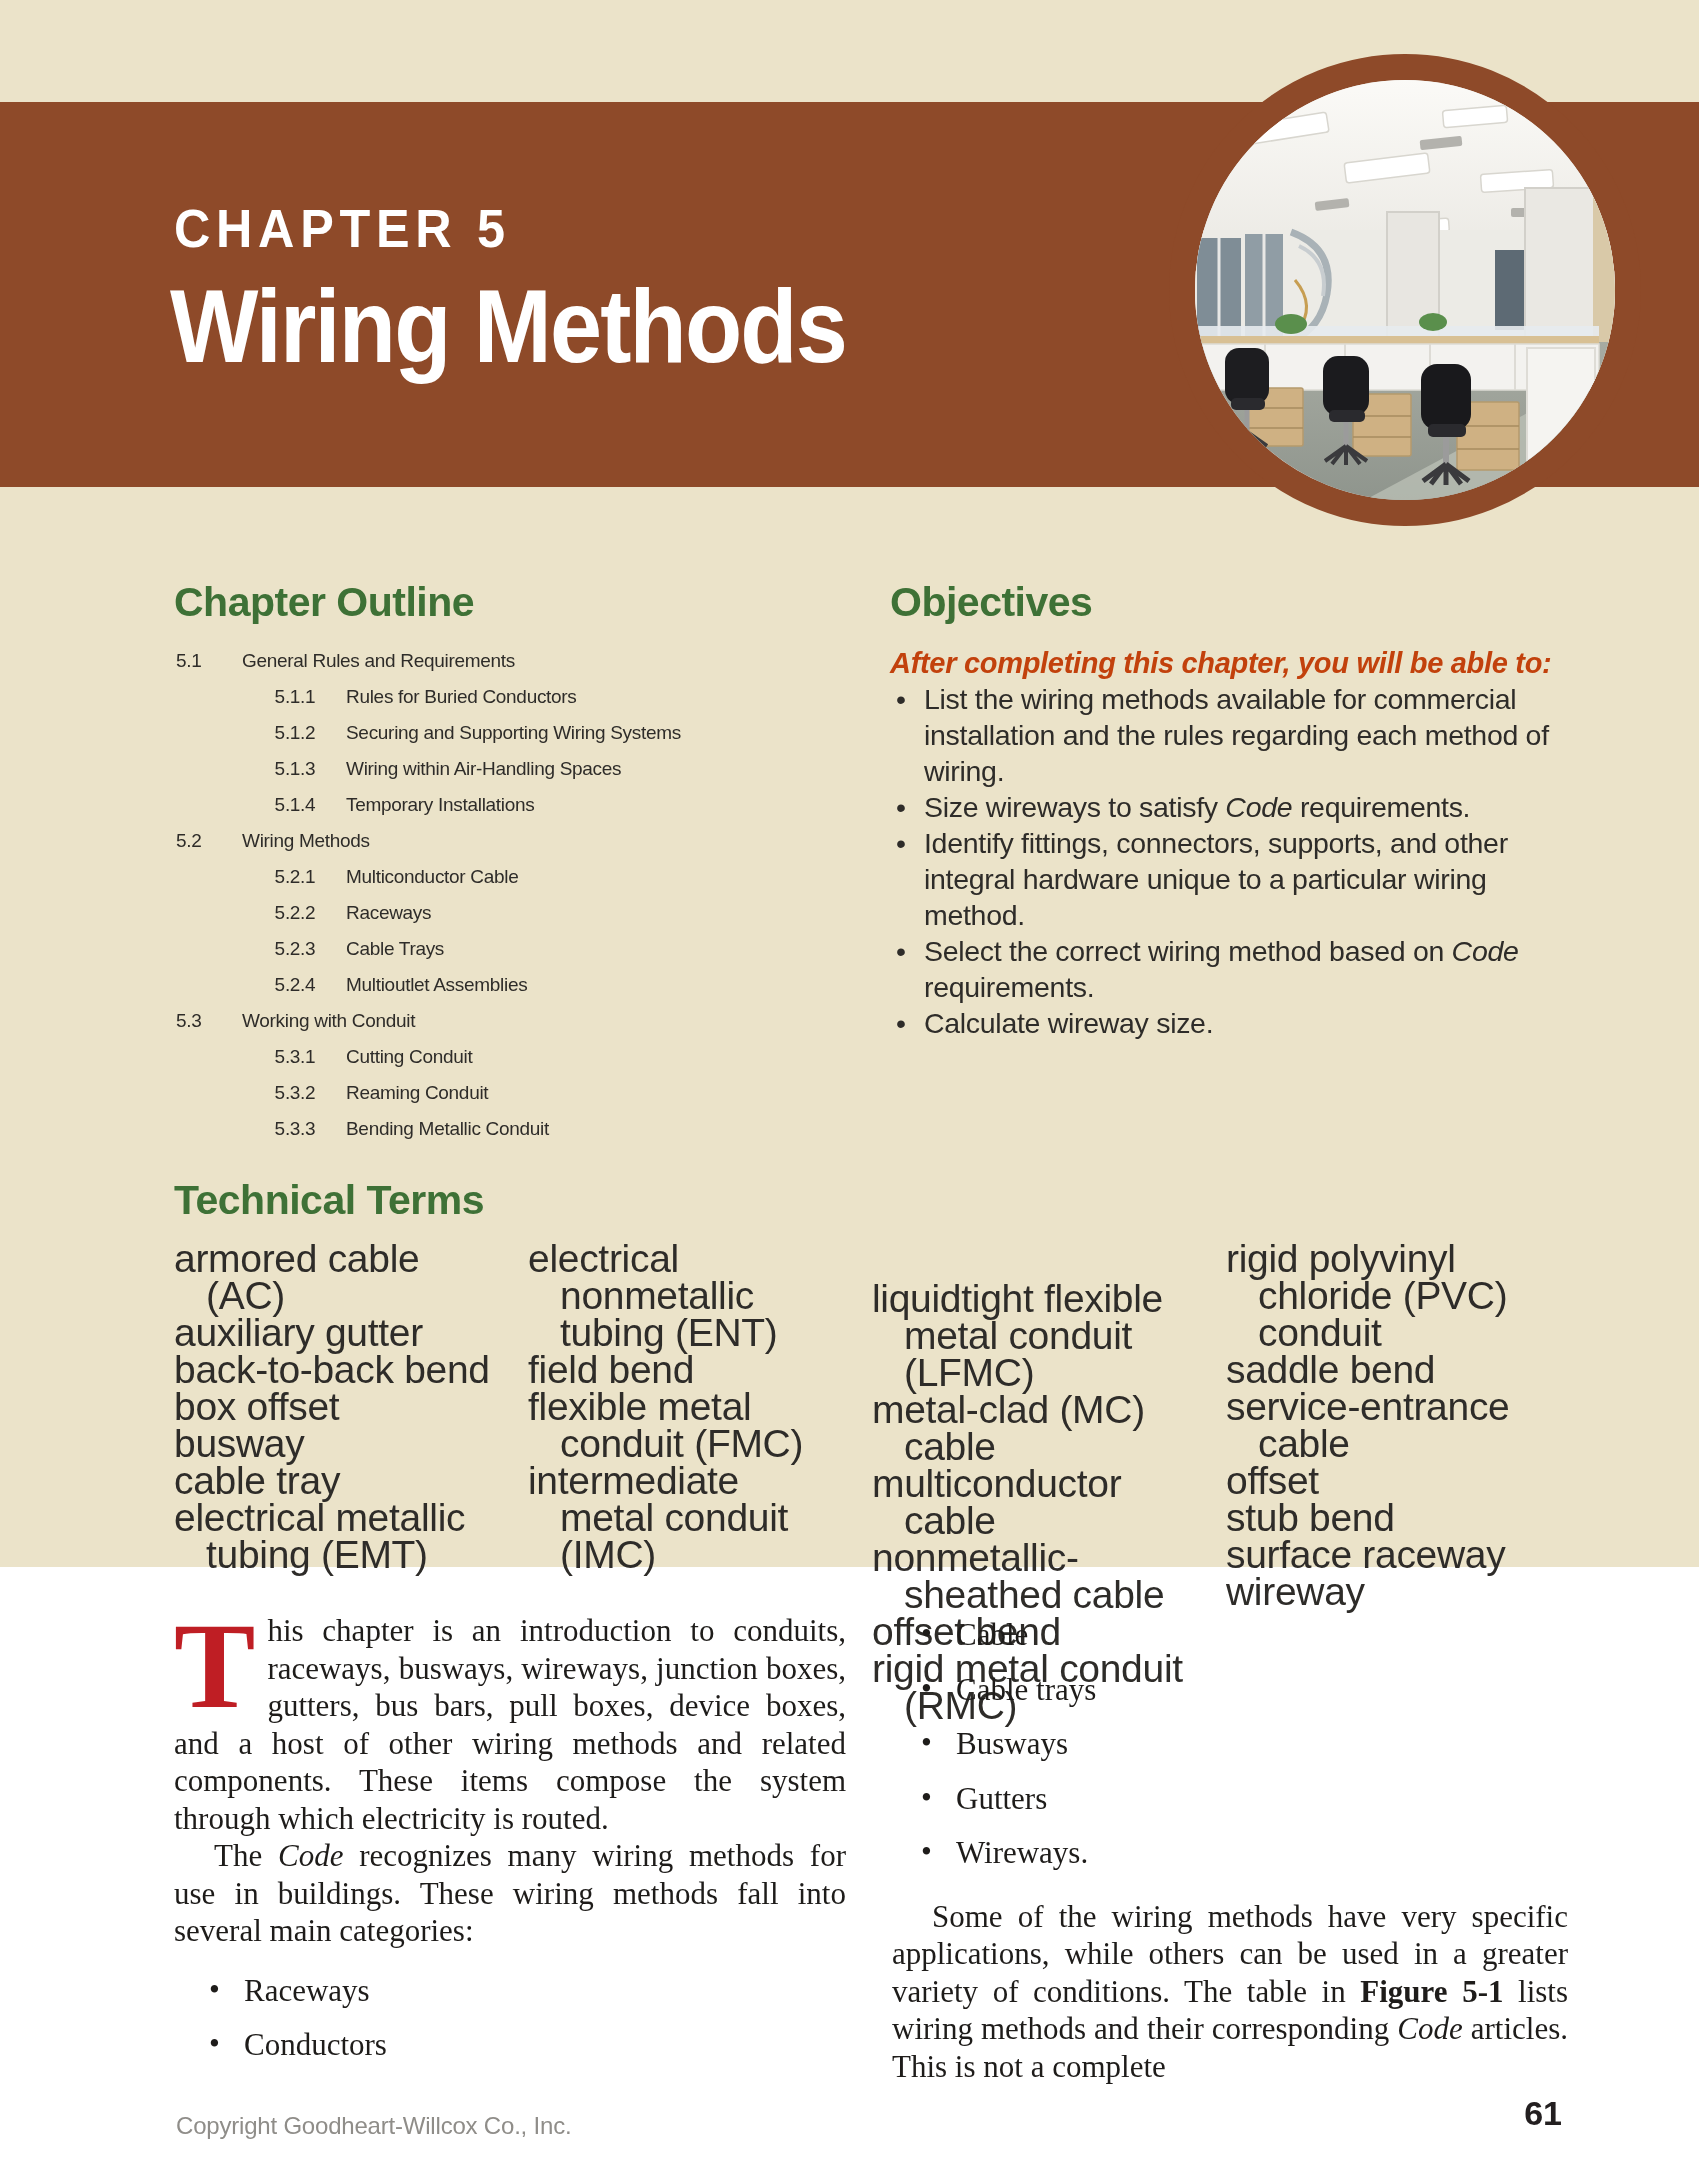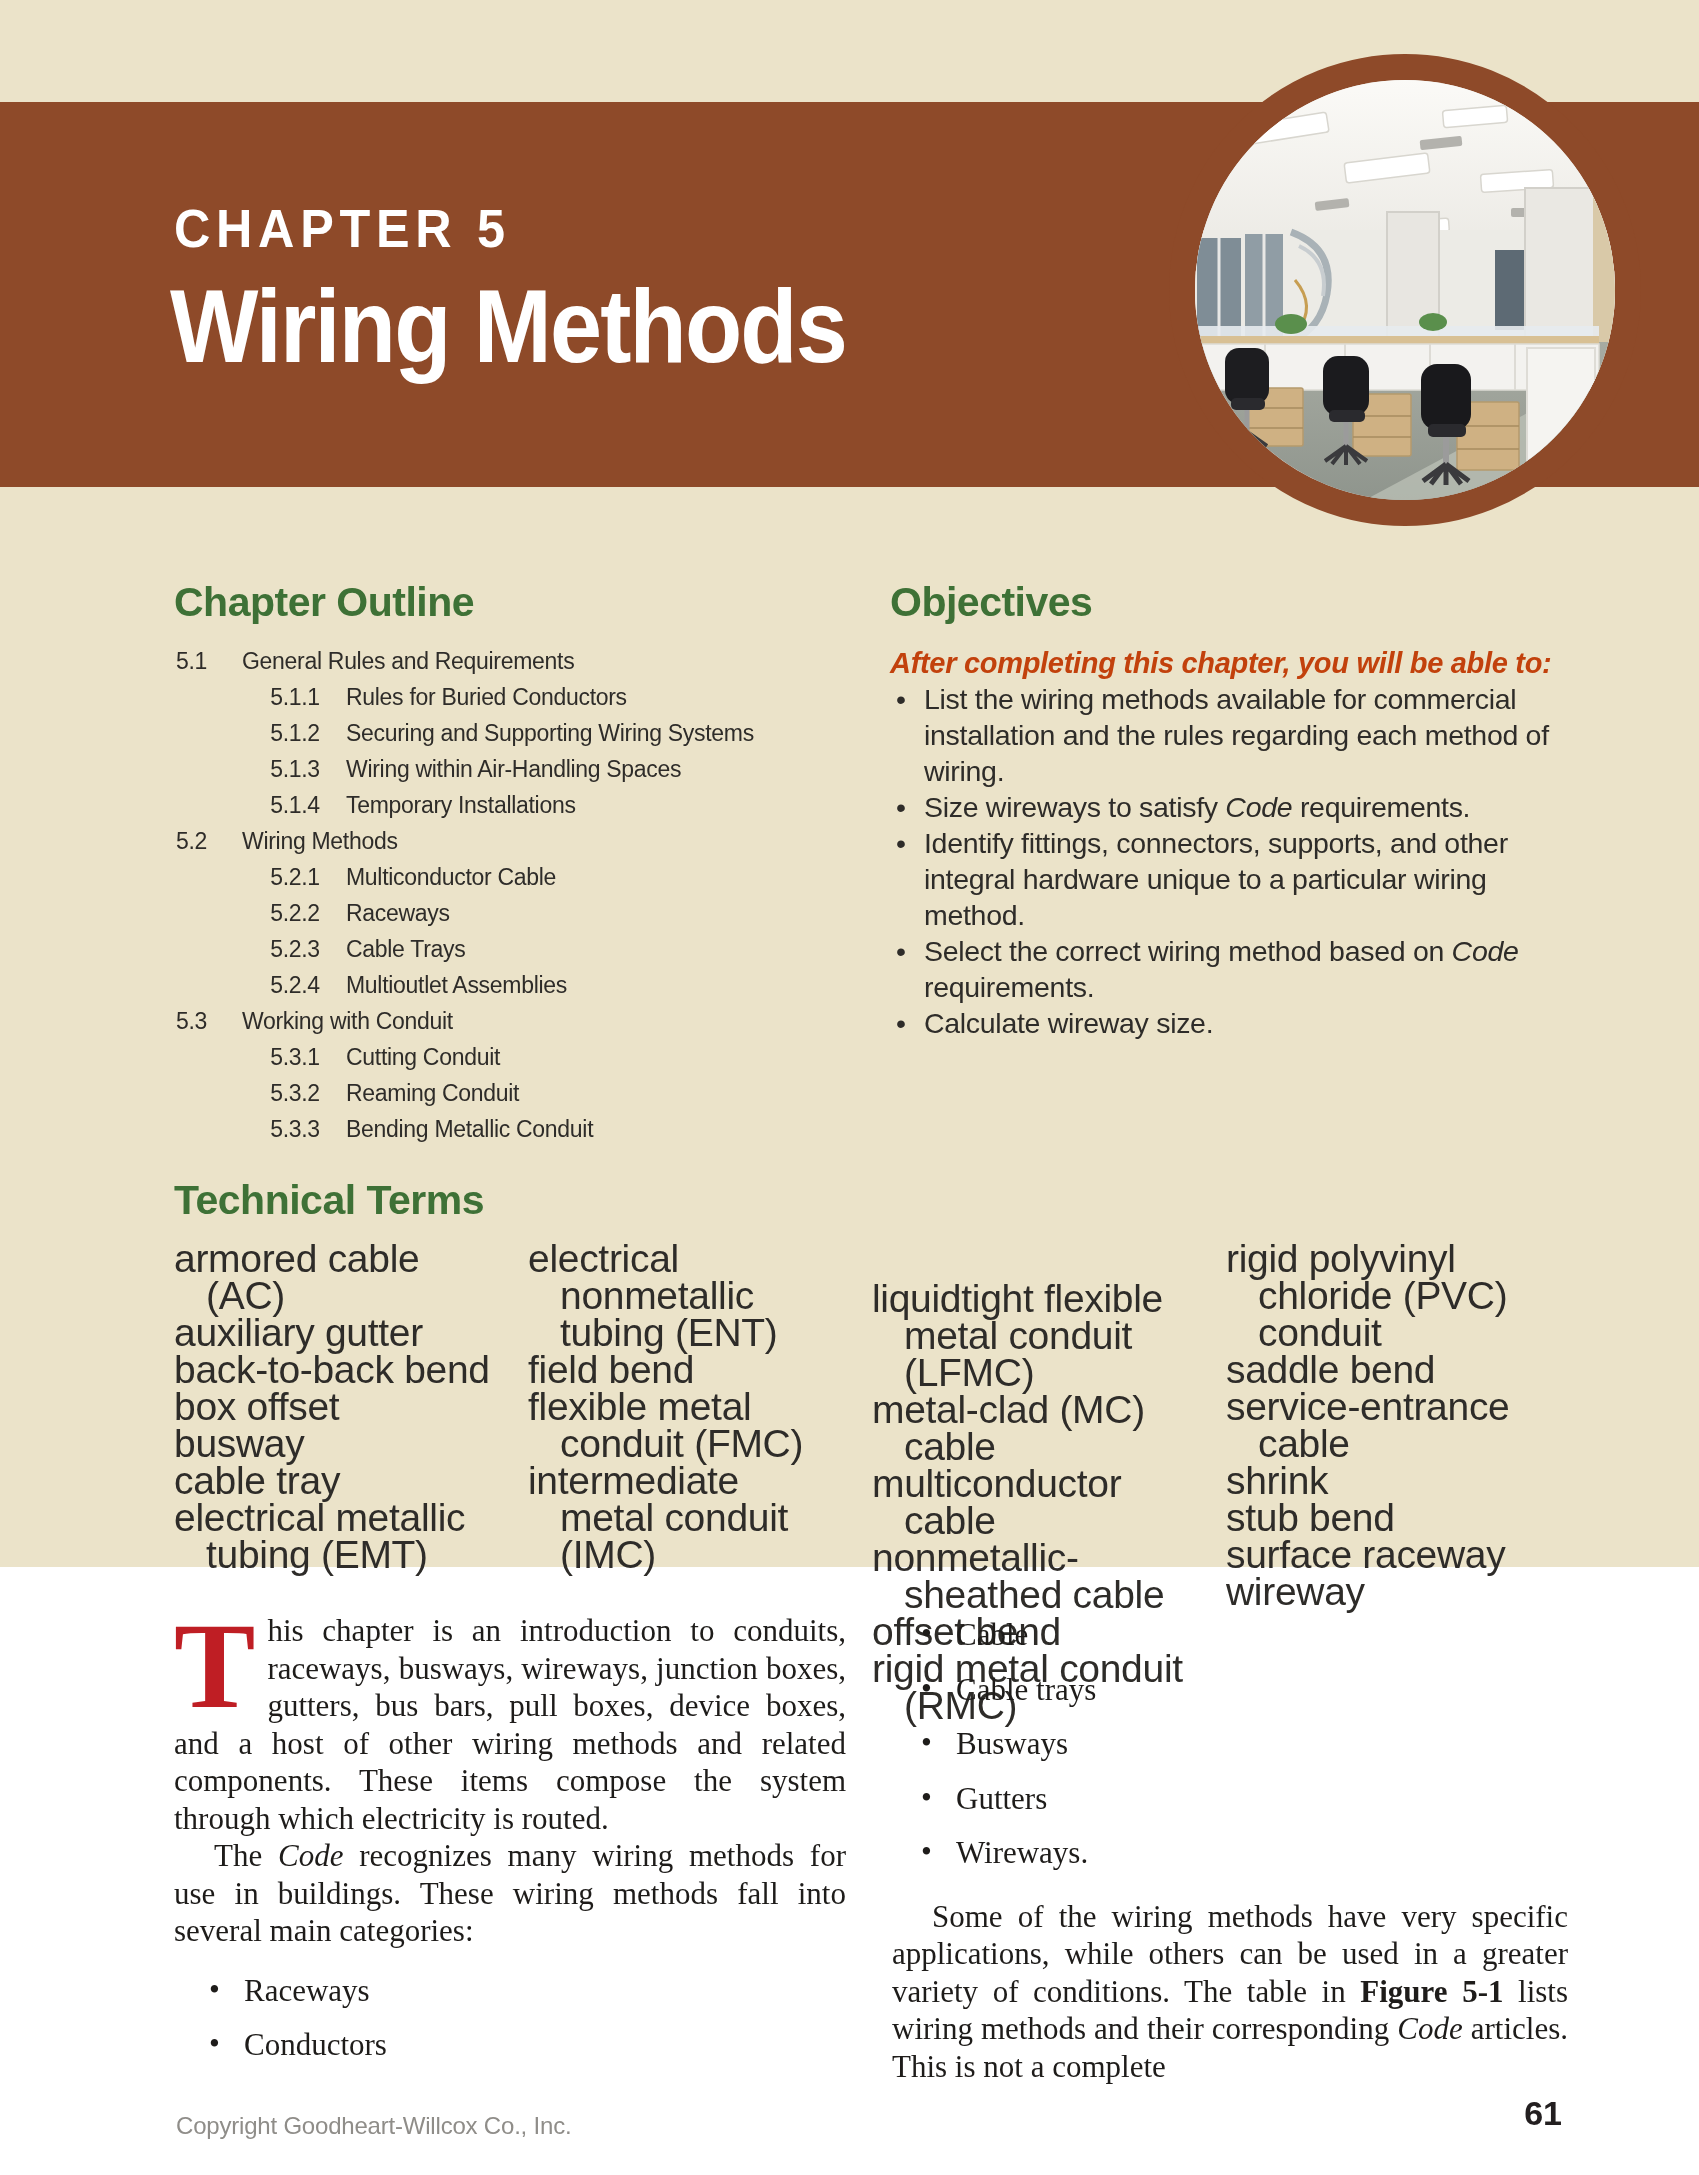--- a/index.html
+++ b/index.html
@@ -15,21 +15,21 @@
 
   .photo-ring{position:absolute;left:1169px;top:54px;width:472px;height:472px;border-radius:50%;
               border:26px solid #8e4a29;box-sizing:border-box;overflow:hidden;background:#e8e8e4;}
   .photo-ring svg{display:block;width:100%;height:100%;}
 
   .green-head{color:#3e7136;font-weight:700;font-size:41px;letter-spacing:-.5px;line-height:1.1;}
 
   .col-left{position:absolute;left:174px;top:580px;width:706px;}
   .col-right{position:absolute;left:890px;top:580px;width:700px;}
 
-  .outline-list{margin-top:18px;font-size:23px;line-height:36px;color:#2e2c29;letter-spacing:-.3px;}
+  .outline-list{margin-top:18px;font-size:19px;line-height:36px;color:#2e2c29;letter-spacing:-.3px;}
   .o-row{display:flex;white-space:nowrap;}
   .o-row.l0 .o-num{width:66px;padding-left:2px;flex:none;}
   .o-row.l1 .o-num{width:102px;padding-left:70px;flex:none;text-align:center;}
 
   .obj-intro{margin-top:20px;font-size:29px;line-height:36px;color:#c2410c;
              font-style:italic;font-weight:700;letter-spacing:-.3px;}
   .obj-list{margin:0;padding:0;list-style:none;font-size:28.5px;line-height:36px;color:#2e2c29;letter-spacing:-.3px;width:660px;}
   .obj-list li{position:relative;padding-left:34px;}
   .obj-list li::before{content:"\2022";position:absolute;left:6px;top:0;}
 
@@ -260,21 +260,21 @@
       <div class="term">metal-clad (MC) cable</div>
       <div class="term">multiconductor cable</div>
       <div class="term">nonmetallic-sheathed cable</div>
       <div class="term">offset bend</div>
       <div class="term">rigid metal conduit (RMC)</div>
     </div>
   <div class="term-col tc4" id="terms-col-3">
       <div class="term">rigid polyvinyl chloride (PVC) conduit</div>
       <div class="term">saddle bend</div>
       <div class="term">service-entrance cable</div>
-      <div class="term">shrink</div>
+      <div class="term">offset</div>
       <div class="term">stub bend</div>
       <div class="term">surface raceway</div>
       <div class="term">wireway</div>
     </div>
 
   <div class="body-col body-left" id="body-left">
       <p><span class="dropcap">T</span><span>his chapter is an introduction to conduits, raceways, busways, wireways, junction boxes, gutters, bus bars, pull boxes, device boxes, and a host of other wiring methods and related components. These items compose the system through which electricity is routed.</span></p>
       <p class="ind"><span>The </span><span style="font-style: italic;">Code</span><span> recognizes many wiring methods for use in buildings. These wiring methods fall into several main categories:</span></p>
       <ul class="b-bullets">
         <li>Raceways</li>

